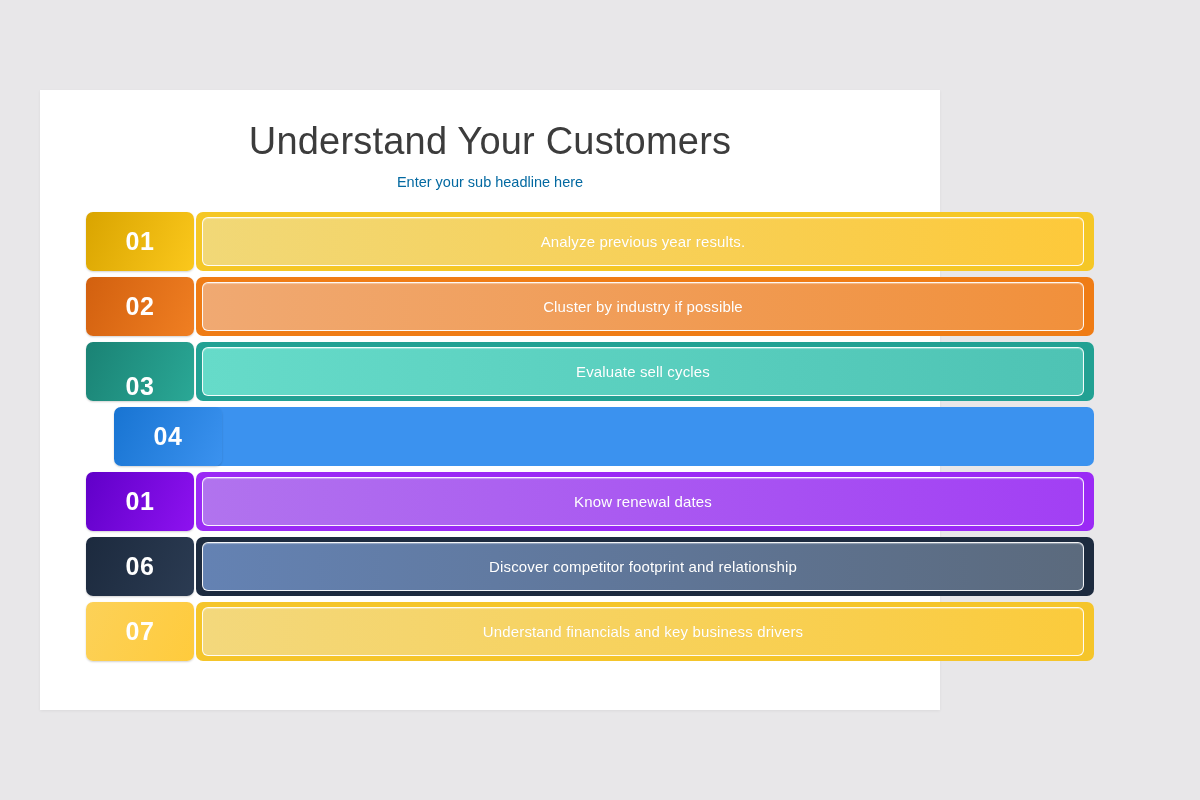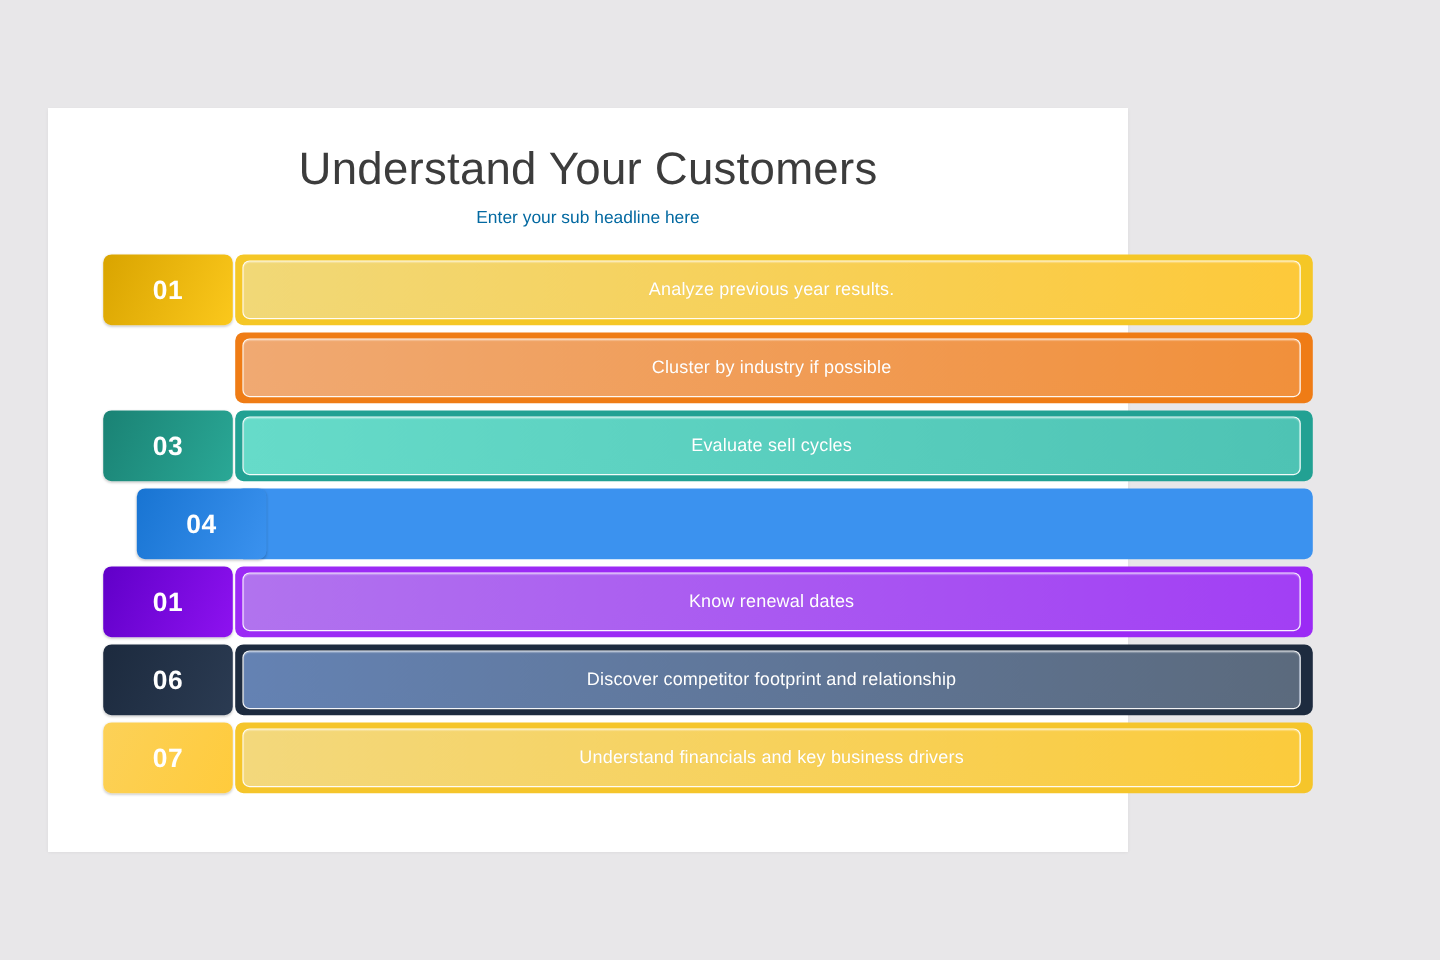--- a/index.html
+++ b/index.html
@@ -84,21 +84,21 @@
     position: relative;
     z-index: 3;
     flex: 0 0 108px;
     width: 108px;
     height: 59px;
     border-radius: 7px;
     display: flex;
     align-items: center;
     justify-content: center;
     color: #ffffff;
-    font-size: 22px;
+    font-size: 25px;
     font-weight: bold;
     letter-spacing: 0.5px;
     box-shadow: 0 1px 2px rgba(0,0,0,0.18);
   }
 
   
   .frame {
     position: absolute;
     left: 110px;
     top: 0;
@@ -150,27 +150,30 @@
           <div class="frame" style="background: rgb(245, 199, 38);"></div>
           <div class="badge" style="background: linear-gradient(115deg, rgb(217, 164, 0) 0%, rgb(251, 200, 28) 100%);">
             <span>01</span>
           </div>
           <div class="bar" style="background: linear-gradient(90deg, rgb(241, 216, 119) 0%, rgb(253, 201, 58) 100%);">
             <div class="bar-label">Analyze previous year results.</div>
           </div>
         </div>
         <div class="row">
           <div class="frame" style="background: rgb(239, 124, 21);"></div>
+          <div class="badge" style="background: linear-gradient(115deg, rgb(210, 96, 15) 0%, rgb(240, 127, 34) 100%);">
+            <span>02</span>
+          </div>
           <div class="bar" style="background: linear-gradient(90deg, rgb(240, 169, 114) 0%, rgb(241, 144, 59) 100%);">
             <div class="bar-label">Cluster by industry if possible</div>
           </div>
         </div>
         <div class="row">
           <div class="frame" style="background: rgb(34, 161, 147);"></div>
-          <div class="badge" style="background: linear-gradient(115deg, rgb(26, 130, 116) 0%, rgb(42, 168, 150) 100%);">
+          <div class="badge" style="background: linear-gradient(115deg, rgb(26, 130, 116) 0%, rgb(42, 168, 150) 100%); align-items: flex-end;">
             <span>03</span>
           </div>
           <div class="bar" style="background: linear-gradient(90deg, rgb(102, 219, 201) 0%, rgb(78, 195, 180) 100%);">
             <div class="bar-label">Evaluate sell cycles</div>
           </div>
         </div>
         <div class="row">
           <div class="frame" style="background: rgb(59, 146, 239);"></div>
           <div class="badge" style="background: linear-gradient(115deg, rgb(24, 116, 210) 0%, rgb(59, 146, 239) 100%); margin-left: 28px;">
             <span>04</span>

